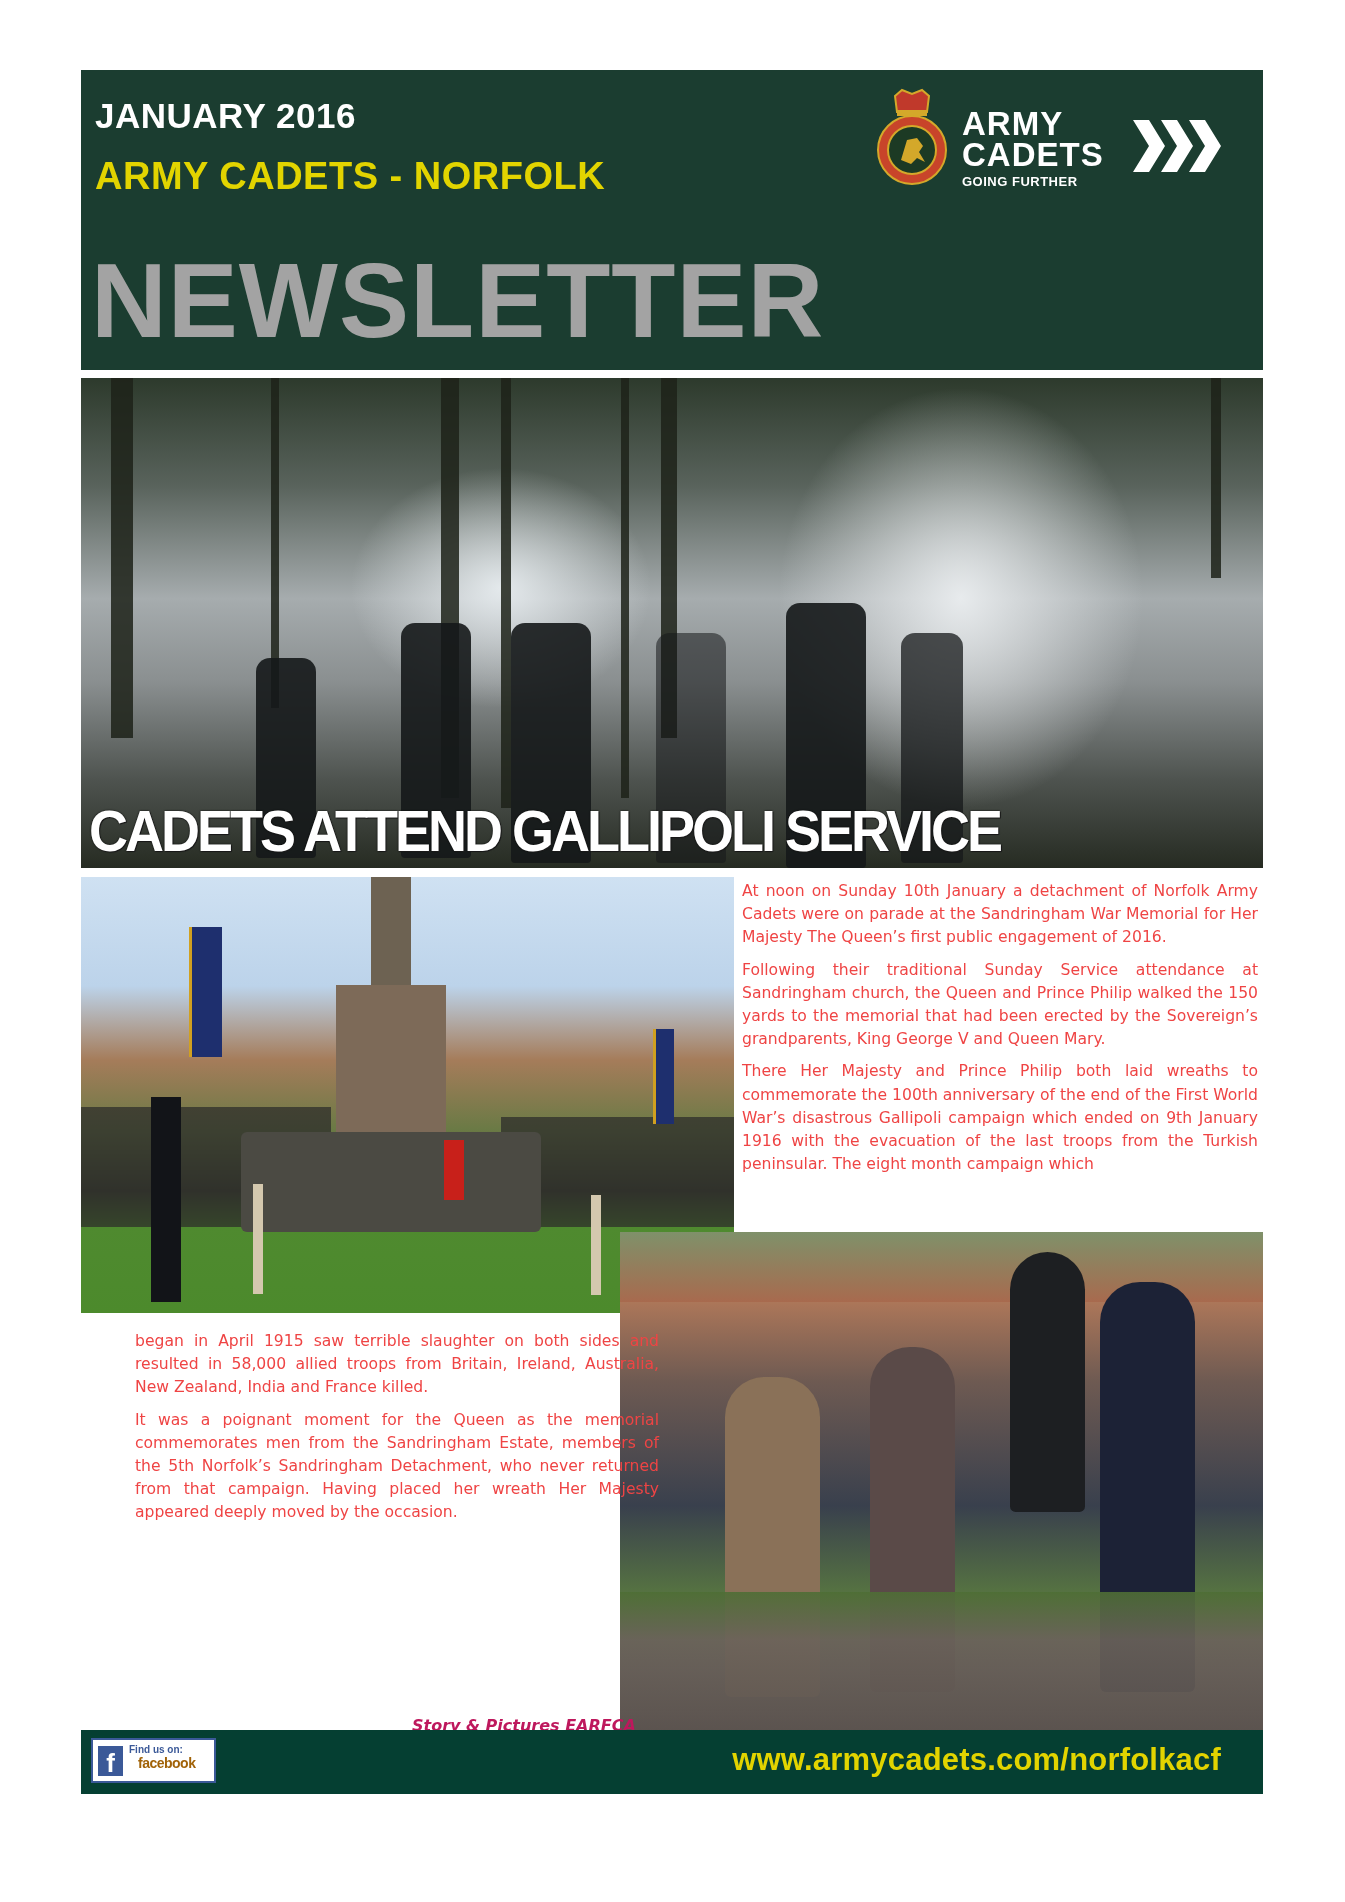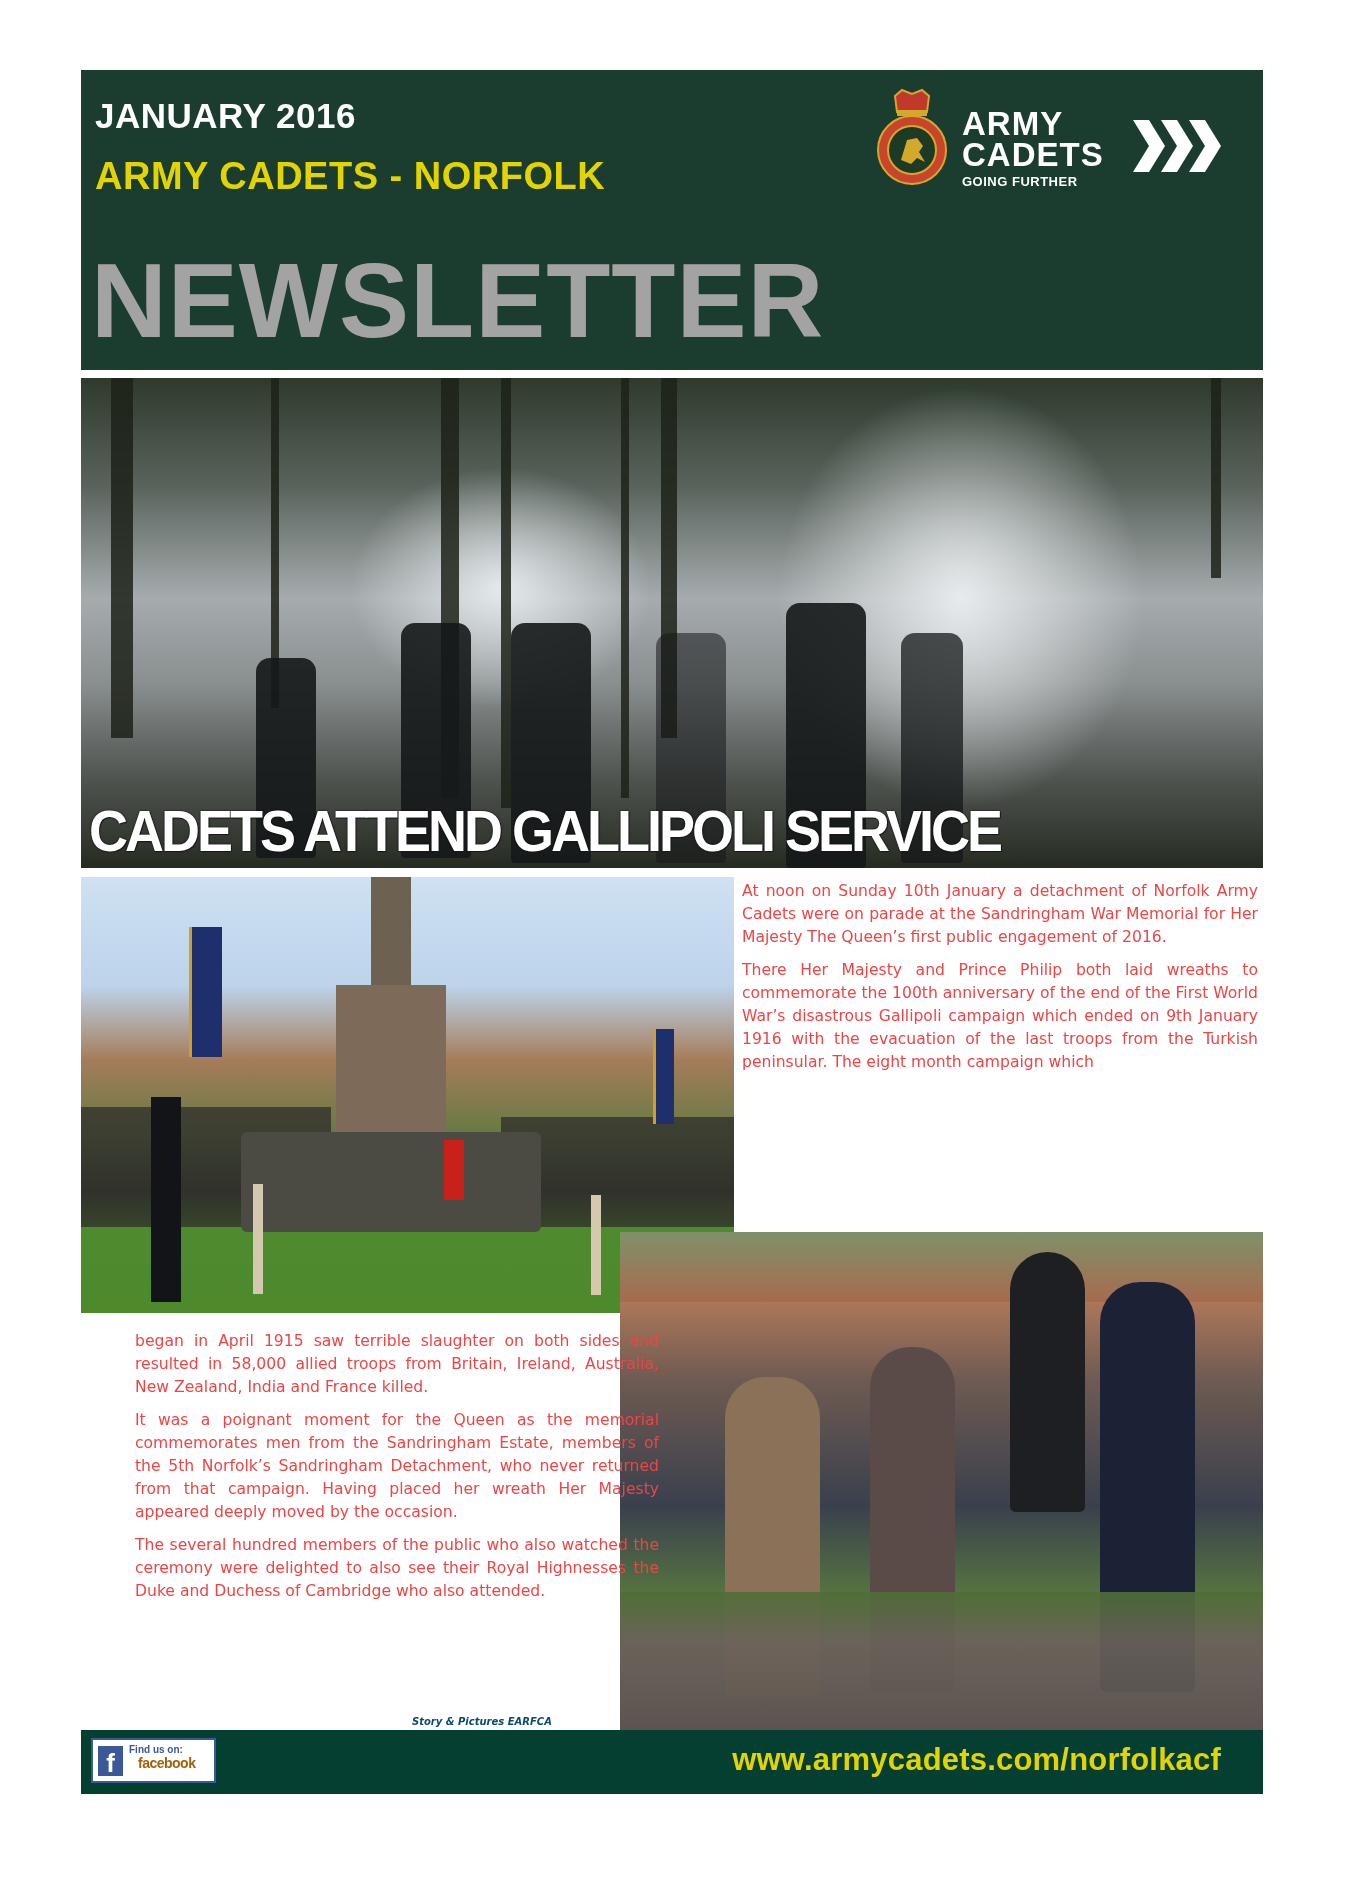--- a/index.html
+++ b/index.html
@@ -30,21 +30,21 @@
   .spire { position: absolute; left: 290px; top: 0; width: 40px; height: 110px; background: #6d6252; }
   .tower { position: absolute; left: 255px; top: 108px; width: 110px; height: 150px; background: #7d6a58; }
   .steps { position: absolute; left: 160px; top: 255px; width: 300px; height: 100px; background: #4b4a43; border-radius: 6px; }
   .flag { position: absolute; background: #1e2f6e; border-left: 3px solid #d0a020; }
   .crowd { position: absolute; background: #2e2d2b; opacity: 0.75; }
   .post { position: absolute; background: #d4c8ae; }
 
   .col-right { position: absolute; left: 742px; top: 880px; width: 516px; }
   .col-left { position: absolute; left: 88px; top: 1330px; width: 524px; margin-left: 47px; }
   .para { margin: 0 0 9px 0; font-family: "DejaVu Sans", sans-serif; font-size: 15.6px; line-height: 23.2px; color: #ef4444; text-align: justify; }
-  .credit { position: absolute; left: 412px; top: 1716px; font-family: "DejaVu Sans", sans-serif; font-size: 10px; font-weight: bold; font-style: italic; color: #0c4a6e; }
+  .credit { position: absolute; left: 412px; top: 1716px; font-family: "DejaVu Sans", sans-serif; font-size: 16px; font-weight: bold; font-style: italic; color: #be185d; }
 
   .photo-royals { position: absolute; left: 620px; top: 1232px; width: 643px; height: 498px; overflow: hidden;
     background: linear-gradient(180deg, #8ea07a 0%, #b47a5a 12%, #6e5a52 30%, #39404d 55%, #5a7a40 75%, #6c6660 88%, #564e48 100%); }
   .person { position: absolute; border-radius: 40px 40px 6px 6px; }
 
   .footer { position: absolute; left: 81px; top: 1730px; width: 1182px; height: 64px; background: #053f32; }
   .fb-badge { position: absolute; left: 10px; top: 8px; width: 125px; height: 45px; background: #ffffff; border: 2px solid #3b5998; box-sizing: border-box; }
   .fb-f { position: absolute; left: 5px; top: 6px; width: 25px; height: 30px; background: #3b5998; color: #ffffff; font-weight: bold; font-size: 26px; line-height: 34px; text-align: center; }
   .fb-find { position: absolute; left: 36px; top: 4px; font-size: 10px; font-weight: bold; color: #3b5998; }
   .fb-word { position: absolute; left: 45px; top: 15px; font-size: 14px; font-weight: bold; color: #a16207; letter-spacing: -0.5px; }
@@ -105,36 +105,36 @@
   <div class="flag" style="left:108px;top:50px;width:30px;height:130px;"></div>
   <div class="flag" style="left:572px;top:152px;width:18px;height:95px;"></div>
   <div style="position:absolute;left:363px;top:263px;width:20px;height:60px;background:#c8201a;"></div>
   <div style="position:absolute;left:70px;top:220px;width:30px;height:205px;background:#121418;"></div>
   <div class="post" style="left:172px;top:307px;width:10px;height:110px;"></div>
   <div class="post" style="left:510px;top:318px;width:10px;height:100px;"></div>
 </div>
 
 <div class="col-right">
   <p class="para">At noon on Sunday 10th January a detachment of Norfolk Army Cadets were on parade at the Sandringham War Memorial for Her Majesty The Queen’s first public engagement of 2016.</p>
+  <p class="para">Following their traditional Sunday Service attendance at Sandringham church, the Queen and Prince Philip walked the 150 yards to the memorial that had been erected by the Sovereign’s grandparents, King George V and Queen Mary.</p>
   <p class="para">There Her Majesty and Prince Philip both laid wreaths to commemorate the 100th anniversary of the end of the First World War’s disastrous Gallipoli campaign which ended on 9th January 1916 with the evacuation of the last troops from the Turkish peninsular. The eight month  campaign which</p>
 </div>
 
 <div class="photo-royals">
   <div style="position:absolute;left:0;top:0;width:643px;height:70px;background:linear-gradient(180deg,#7f916a,#a86a4e);"></div>
   <div class="person" style="left:105px;top:145px;width:95px;height:320px;background:#8a7158;"></div>
   <div class="person" style="left:250px;top:115px;width:85px;height:345px;background:#5a4a48;"></div>
   <div class="person" style="left:390px;top:20px;width:75px;height:260px;background:#1d1f22;"></div>
   <div class="person" style="left:480px;top:50px;width:95px;height:410px;background:#1c2236;"></div>
   <div style="position:absolute;left:0;top:360px;width:643px;height:138px;background:linear-gradient(180deg,#4e6e35 0%,#6a625a 35%,#5c5450 100%);opacity:0.9;"></div>
 </div>
 
 <div class="col-left">
   <p class="para">began in April 1915 saw terrible slaughter on both sides and resulted in 58,000 allied troops from Britain, Ireland, Australia, New Zealand, India and France killed.</p>
   <p class="para">It was a poignant moment for the Queen as the memorial commemorates men from the Sandringham Estate, members of the 5th Norfolk’s Sandringham Detachment, who never returned from that campaign. Having placed her wreath Her Majesty appeared deeply moved by the occasion.</p>
-  <p class="para">The several hundred members of the public who also watched the ceremony were delighted to also see their Royal Highnesses the Duke and Duchess of Cambridge who also attended.</p>
 </div>
 <div class="credit">Story &amp; Pictures EARFCA</div>
 
 <div class="footer">
   <div class="fb-badge">
     <div class="fb-f">f</div>
     <div class="fb-find">Find us on:</div>
     <div class="fb-word">facebook</div>
   </div>
   <div class="footer-url">www.armycadets.com/norfolkacf</div>

